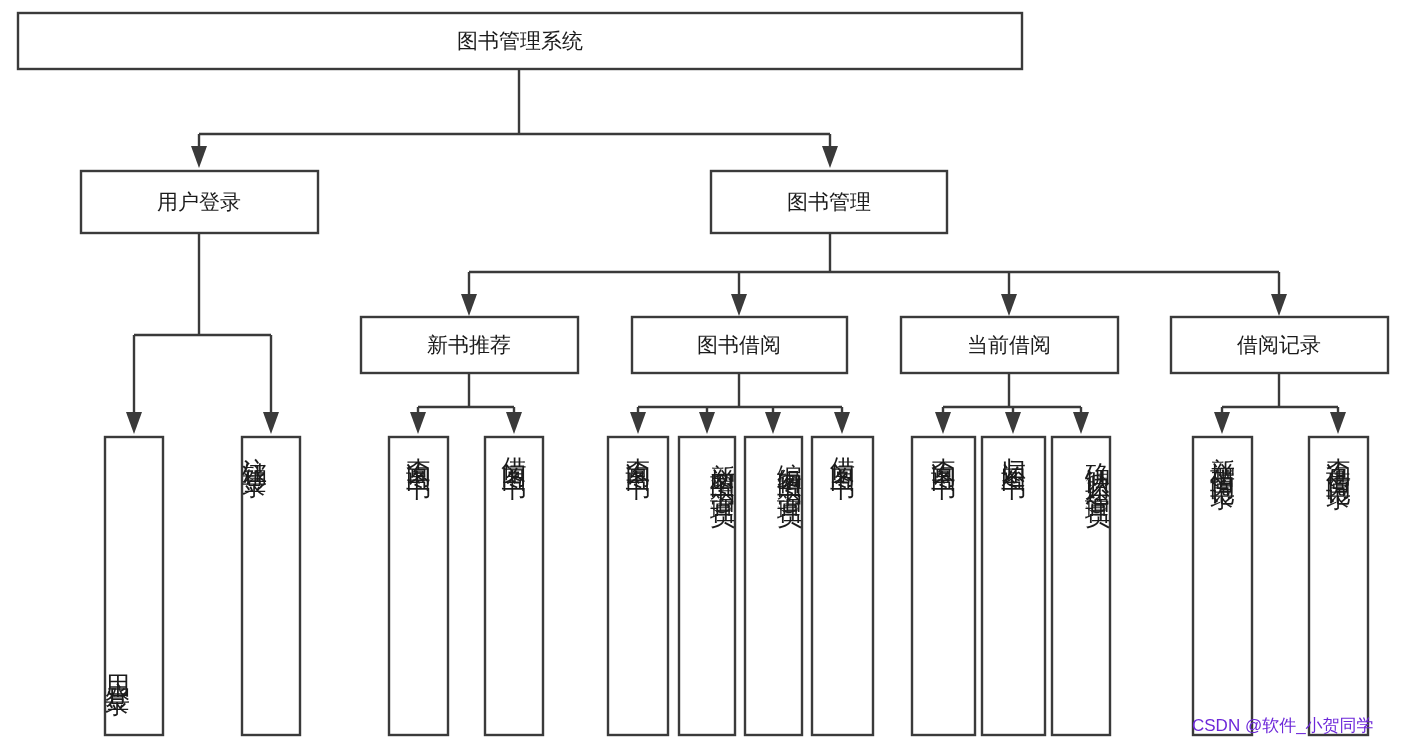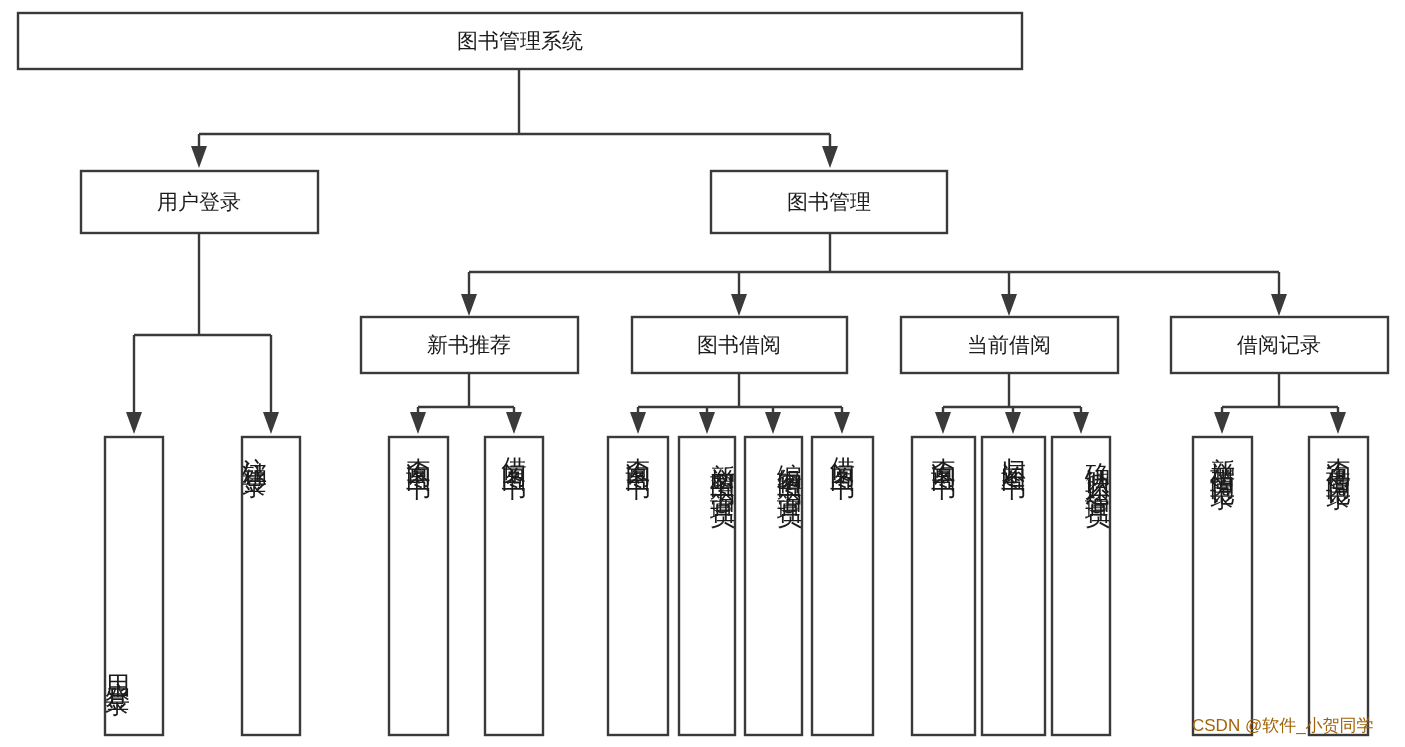--- a/index.html
+++ b/index.html
@@ -60,21 +60,21 @@
     white-space: nowrap;
     text-align: center;
     pointer-events: none;
   }
   .watermark {
     position: absolute;
     left: 1192px;
     top: 714px;
     font-family: "Liberation Sans", "DejaVu Sans", sans-serif;
     font-size: 17px;
-    color: #a16207;
+    color: #6d28d9;
     white-space: nowrap;
   }
 </style>
 </head>
 <body>
 
 <div id="diagram-root">
 
   <svg class="diagram-canvas" viewBox="0 0 1405 747">
 

